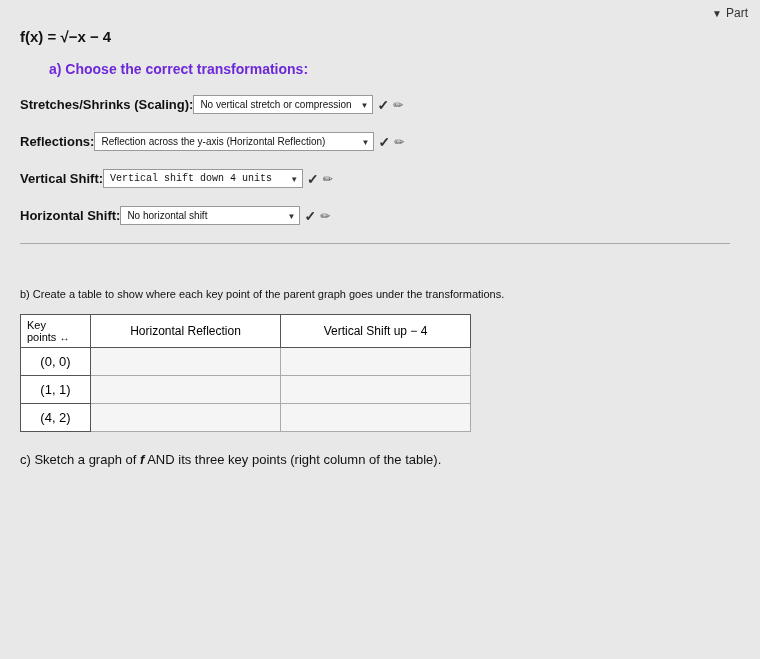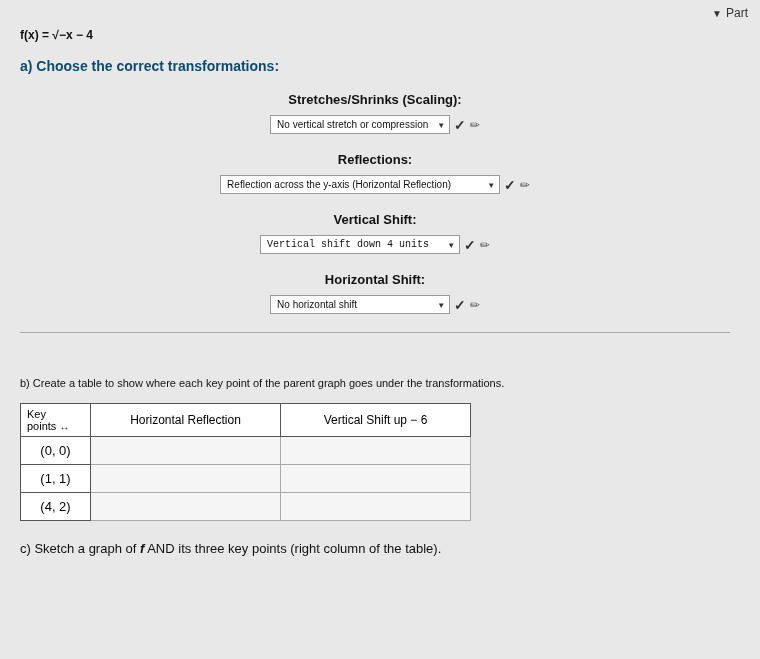--- a/index.html
+++ b/index.html
@@ -35,39 +35,38 @@
     .main-content {
       padding: 28px 30px 20px 20px;
     }
     .problem-statement {
       font-size: 14px;
       color: #111;
       margin-bottom: 4px;
       font-weight: normal;
     }
     .function-line {
-      font-size: 12px;
+      font-size: 15px;
       font-weight: bold;
       color: #111;
       margin-bottom: 16px;
     }
     .part-a-label {
       font-size: 14px;
       font-weight: bold;
-      color: #0c4a6e;
+      color: #6d28d9;
       margin-bottom: 18px;
+      margin-left: 29px;
     }
     .transformation-row {
       display: flex;
       align-items: center;
       margin-bottom: 18px;
-      gap: 8px;
       font-size: 13px;
       color: #111;
-      flex-direction: column;
     }
     .transformation-label {
       font-weight: bold;
       white-space: nowrap;
     }
     .dropdown-container {
       display: flex;
       align-items: center;
       gap: 4px;
     }
@@ -253,21 +252,21 @@
         <thead>
           <tr>
             <th class="key-points-header">
               Key<br>points
               <span style="font-size:10px;">↔</span>
             </th>
             <th>
               <span>Horizontal Reflection</span>
             </th>
             <th>
-              <span>Vertical Shift up − 6</span>
+              <span>Vertical Shift up − 4</span>
             </th>
           </tr>
         </thead>
         <tbody>
           <tr>
             <td>(0, 0)</td>
             <td class="input-cell"><input type="text" style="border: none; background: transparent; width: 100%; outline: none; text-align: center;"></td>
             <td class="input-cell"><input type="text" style="border: none; background: transparent; width: 100%; outline: none; text-align: center;"></td>
           </tr>
           <tr>

